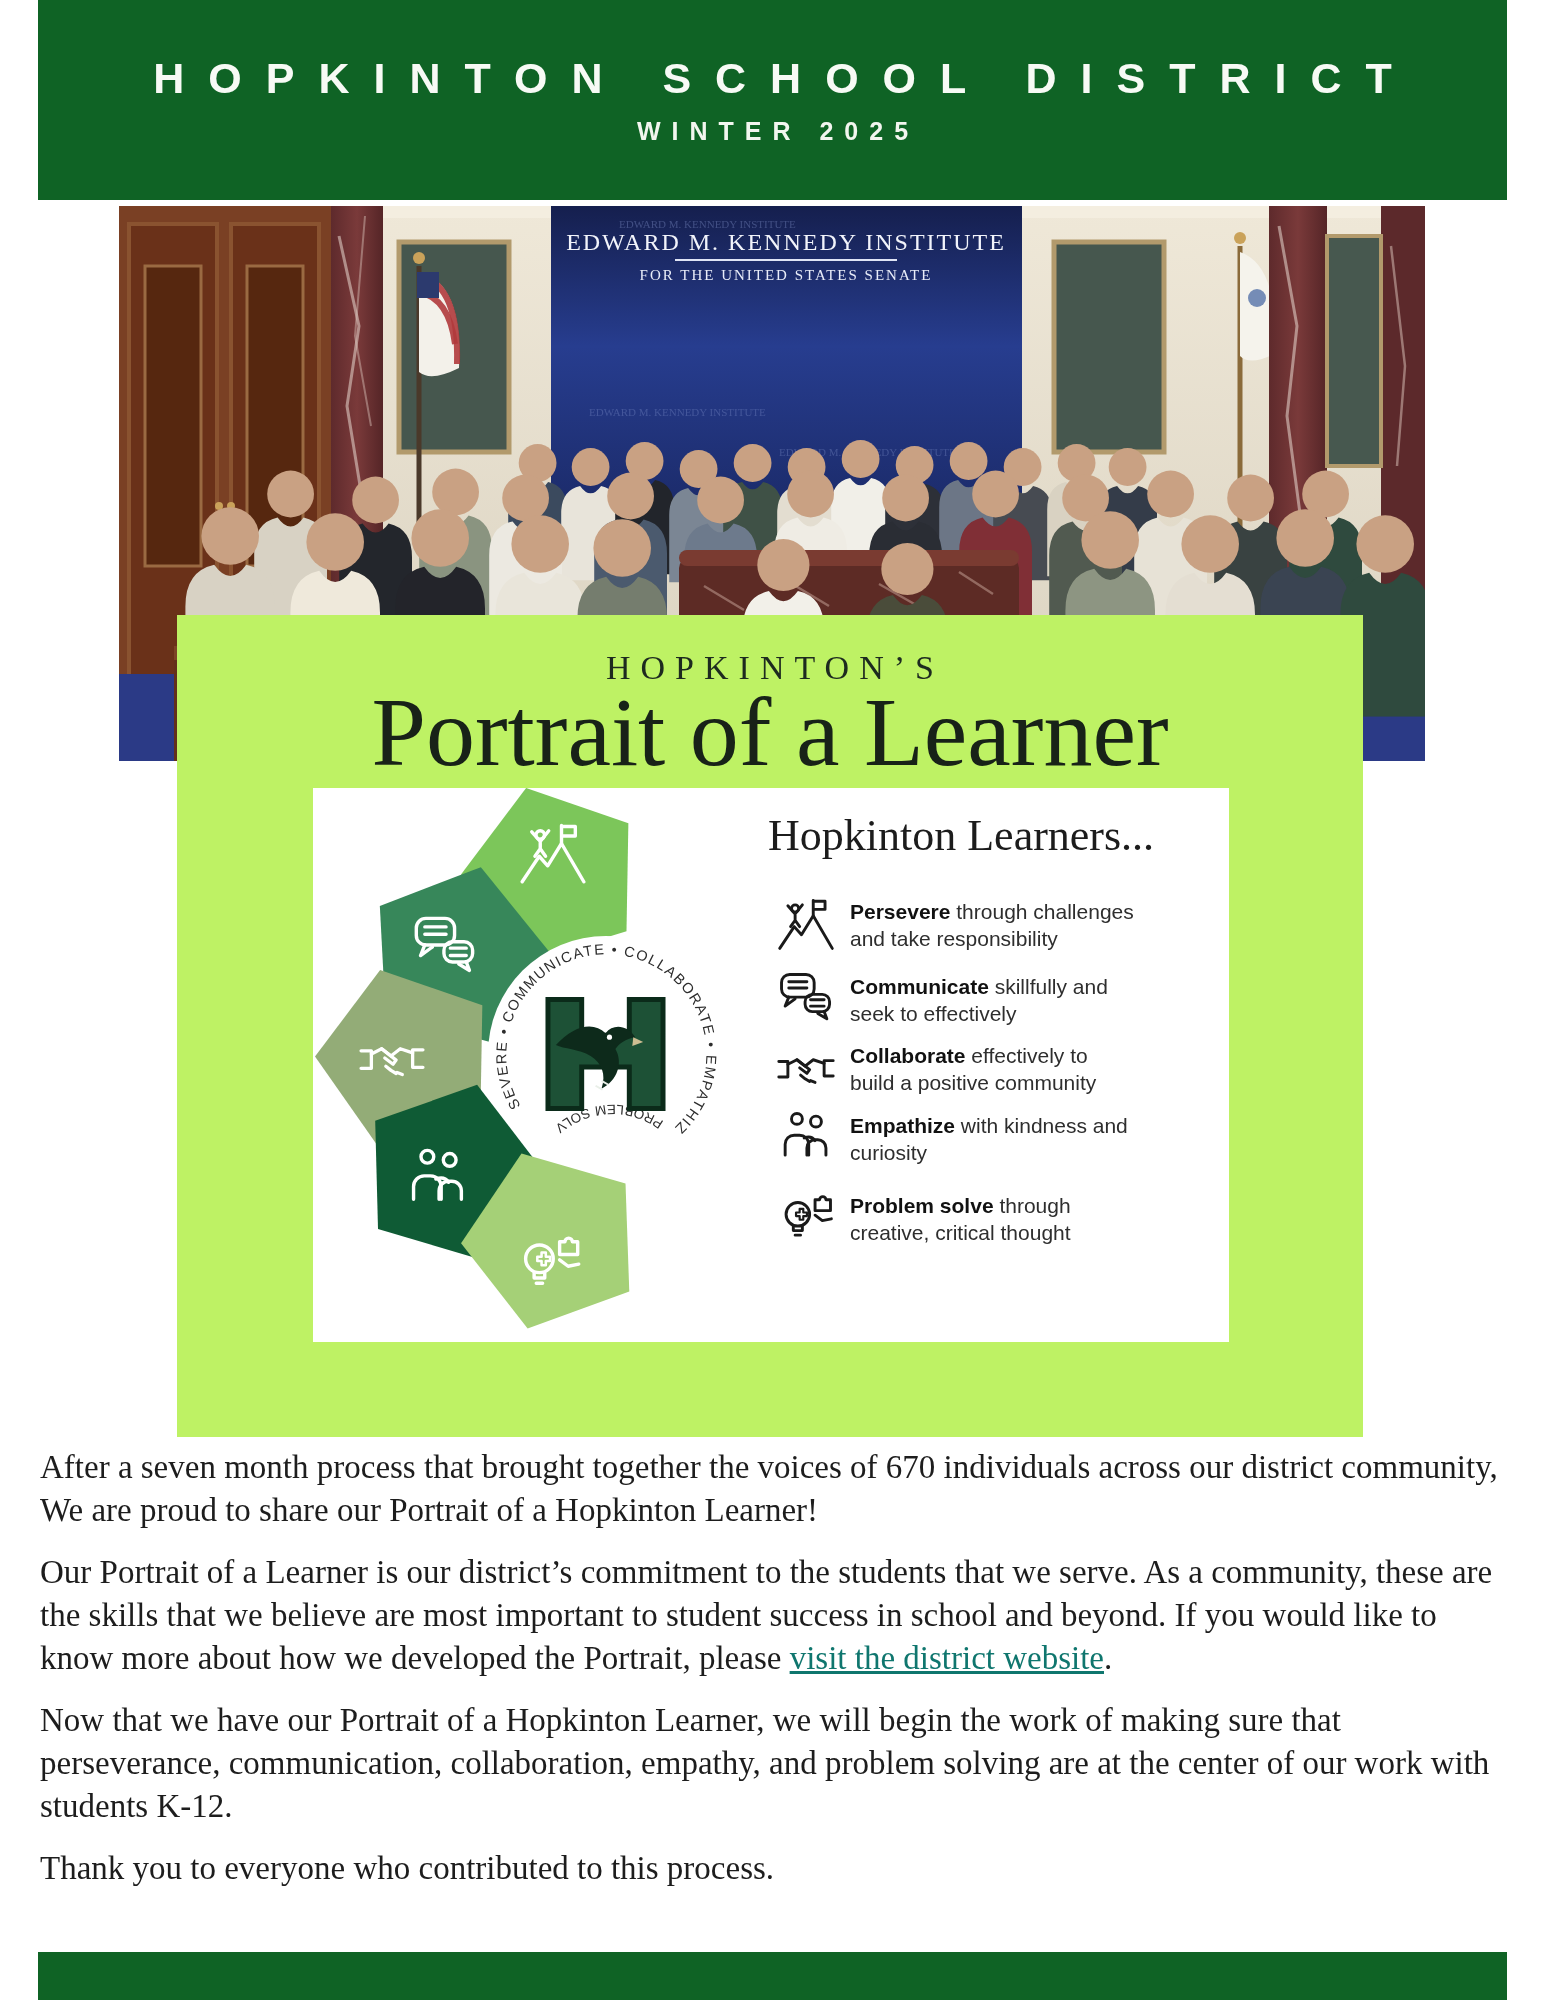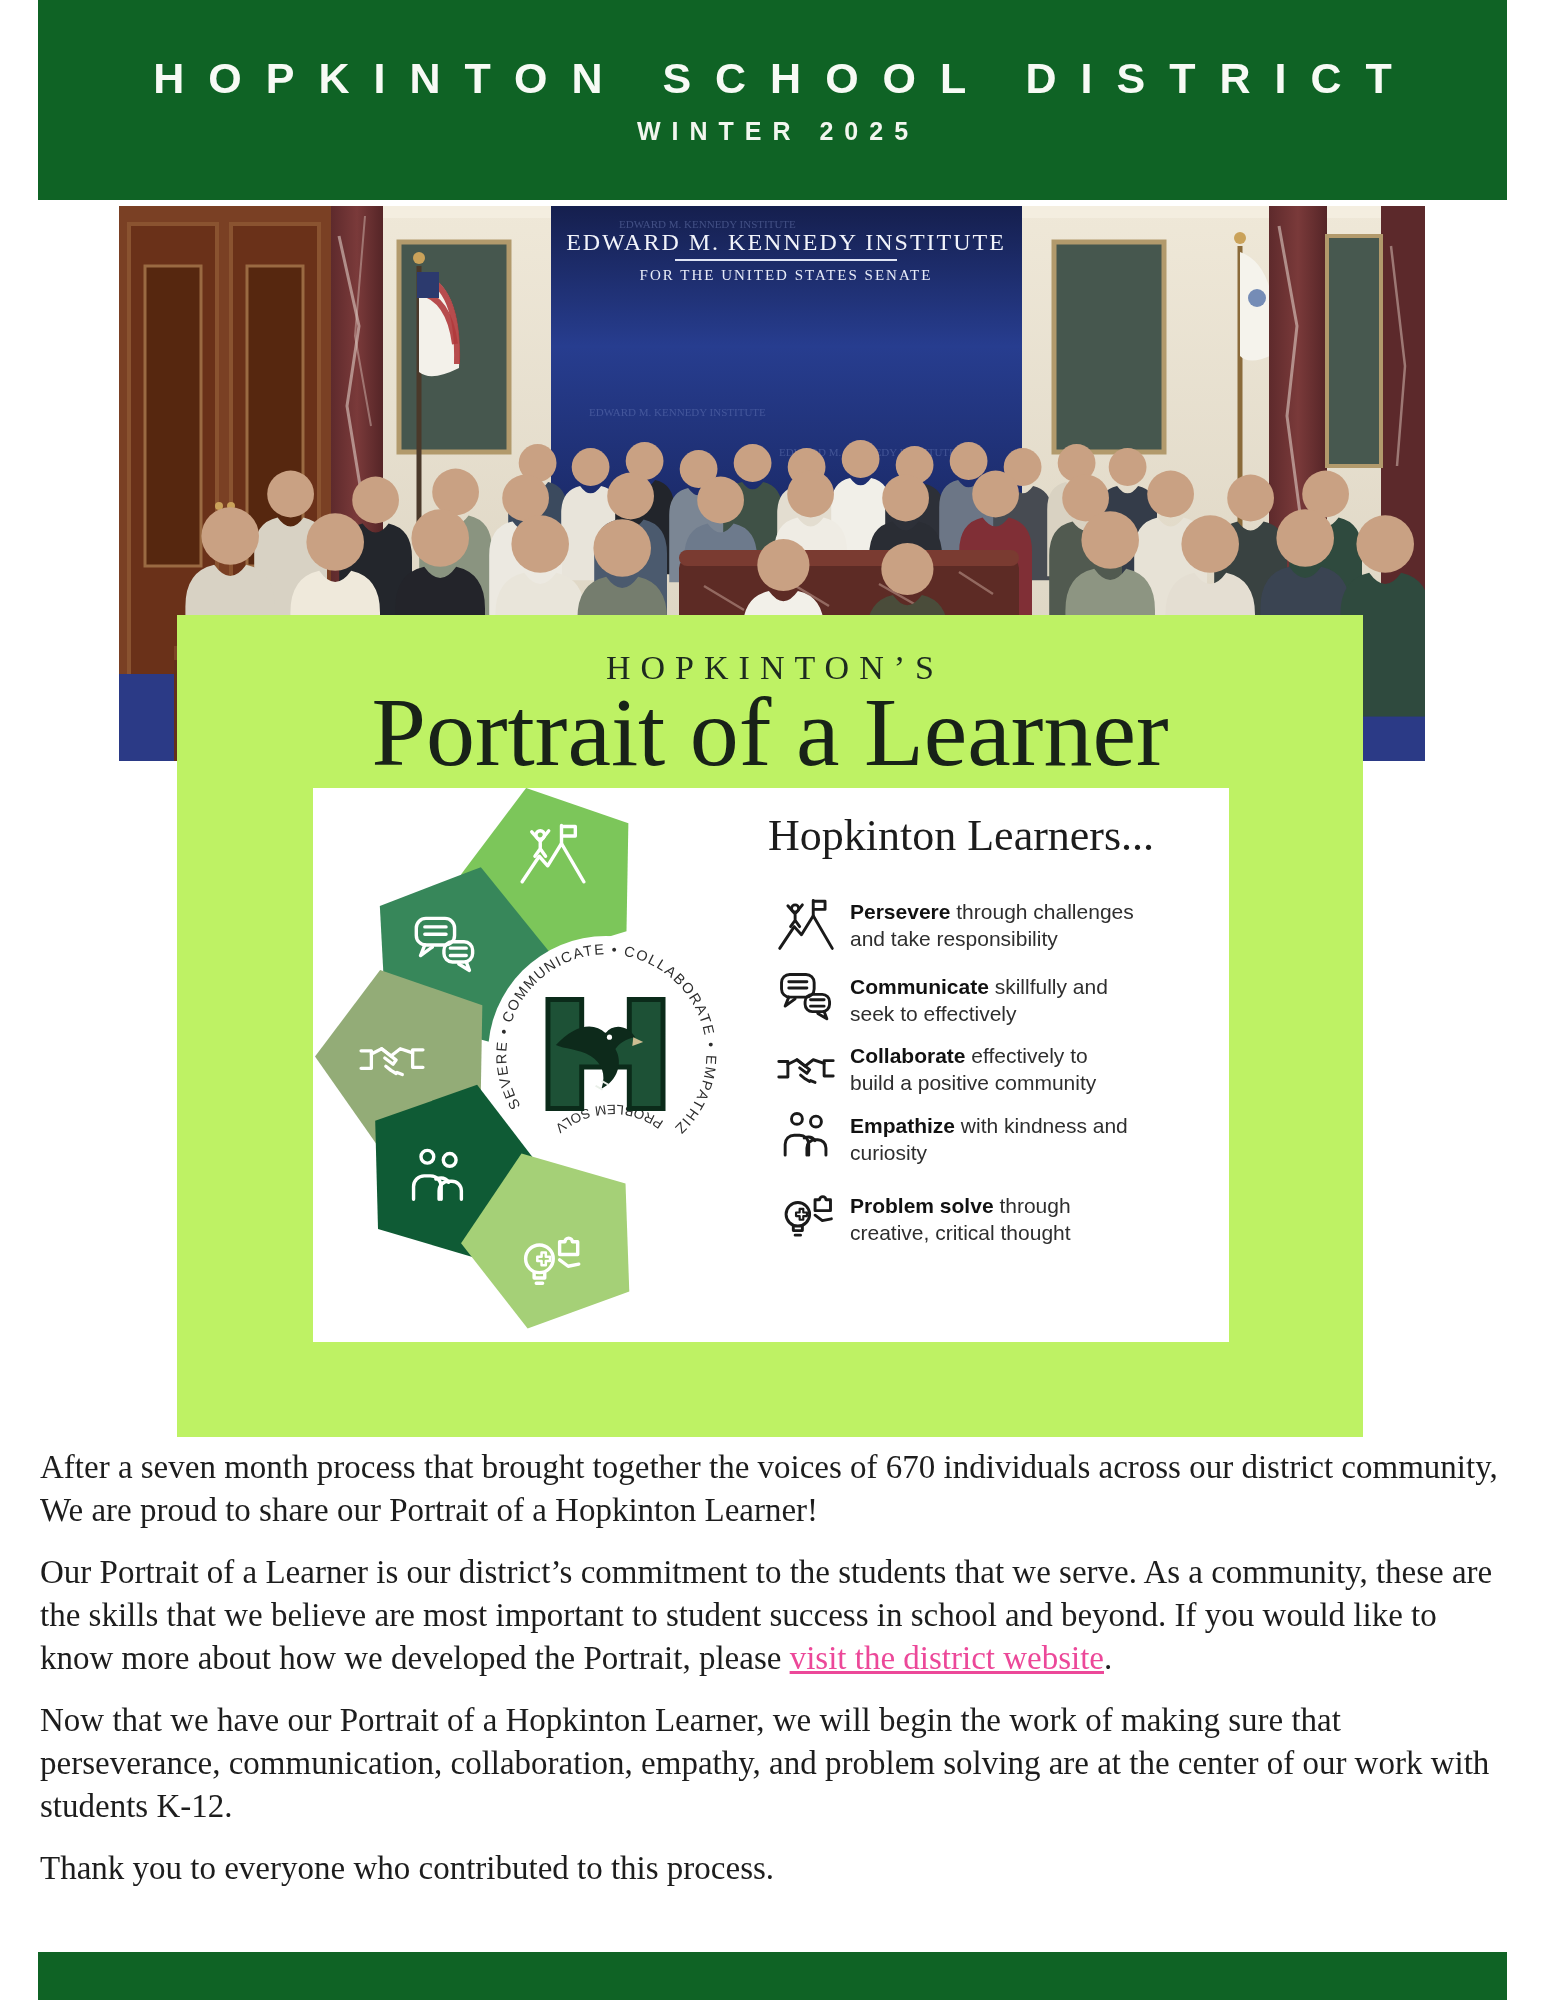--- a/index.html
+++ b/index.html
@@ -32,21 +32,21 @@
   .item{position:absolute;left:464px;width:440px;}
   .item .ic{position:absolute;left:0;top:-4px;color:#1a1a1a;}
   .item .txt{margin-left:73px;font-family:"Liberation Sans",sans-serif;font-size:21px;
              line-height:27px;color:#2e2e2e;}
   .item .kw{font-weight:700;color:#111;}
   .it1{top:110px}.it2{top:185px}.it3{top:254px}.it4{top:324px}.it5{top:404px}
 
   
   .copy{position:absolute;left:40px;top:1446px;width:1464px;color:#1d1d1d;}
   .copy p{margin:0 0 19px 0;font-size:33px;line-height:43px;}
-  .copy a{color:#ec4899;text-decoration:underline;cursor:pointer;}
+  .copy a{color:#0f766e;text-decoration:underline;cursor:pointer;}
 
   
   .footer-bar{position:absolute;left:38px;top:1952px;width:1469px;height:48px;background:#0f6325;}
 
   
   .arc-text{font-family:"Liberation Sans",sans-serif;fill:#2d2d2d;}
 </style>
 </head>
 <body>
 

